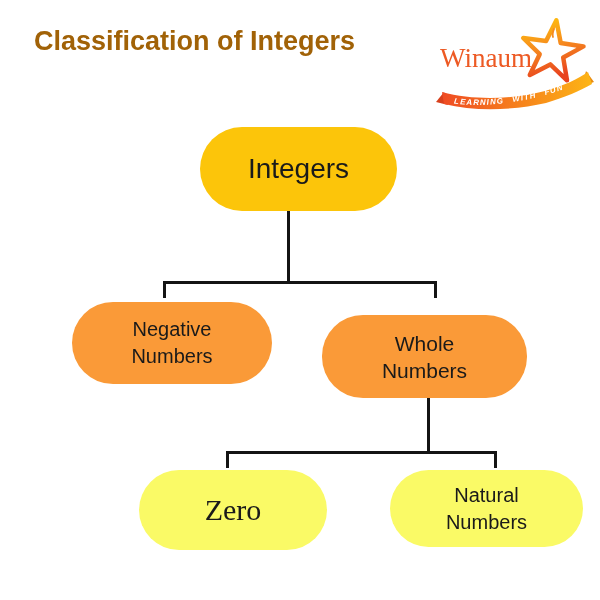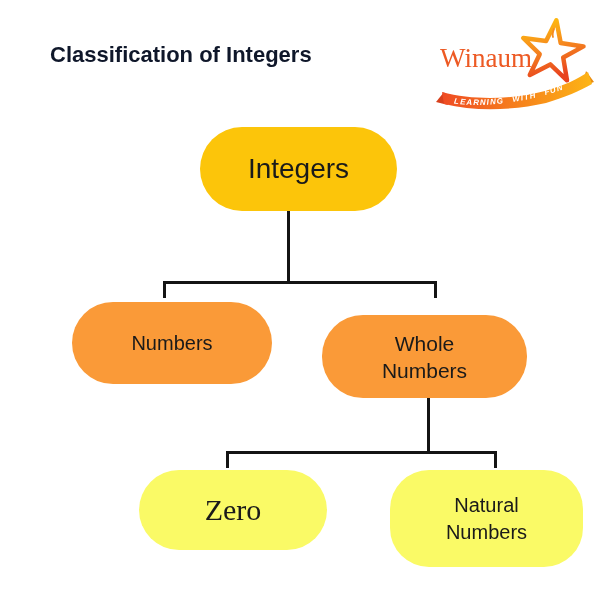--- a/index.html
+++ b/index.html
@@ -1,34 +1,34 @@
 <!DOCTYPE html>
 <html><head>
 <meta charset="utf-8">
 <style>
   html,body{margin:0;padding:0;background:#fff;}
   .canvas{
     position:relative;width:600px;height:600px;background:#fff;overflow:hidden;
     font-family:"Liberation Sans","DejaVu Sans",sans-serif;
   }
   .title{
-    position:absolute;left:34px;top:26px;margin:16px;
-    font-size:22px;font-weight:bold;letter-spacing:0px;color:#0f172a;
+    position:absolute;left:34px;top:26px;margin:0;
+    font-size:27px;font-weight:bold;letter-spacing:0px;color:#a16207;
   }
   .logo{position:absolute;left:430px;top:10px;width:170px;height:100px;}
   .node{
     position:absolute;display:flex;flex-direction:column;align-items:center;justify-content:center;
     color:#1a1a1a;text-align:center;
   }
   .node .line{display:block;text-align:center;}
   .node-integers{left:200px;top:127px;width:197px;height:84px;border-radius:42px;font-size:28px;}
   .node-negative{left:72px;top:302px;width:200px;height:82px;border-radius:41px;font-size:20px;line-height:27px;}
   .node-whole{left:322px;top:302px;width:205px;height:83px;border-radius:41px;font-size:21px;line-height:27px;margin-top:13px;}
   .node-zero{left:139px;top:470px;width:188px;height:80px;border-radius:40px;font-size:30px;}
-  .node-natural{left:390px;top:470px;width:193px;height:97px;border-radius:39px;font-size:20px;line-height:27px;}
+  .node-natural{left:390px;top:470px;width:193px;height:77px;border-radius:39px;font-size:20px;line-height:27px;}
   .edge{position:absolute;background:#141414;}
 </style>
 </head>
 <body>
 
 <div class="canvas">
 
   <h1 class="title">Classification of Integers</h1>
 
   <svg class="logo" viewBox="0 0 170 100" aria-hidden="true">
@@ -70,20 +70,21 @@
   <div class="edge" style="left: 427px; top: 385px; width: 3px; height: 69px; background: rgb(20, 20, 20);"></div>
   <div class="edge" style="left: 226px; top: 451px; width: 271px; height: 3px; background: rgb(20, 20, 20);"></div>
   <div class="edge" style="left: 226px; top: 451px; width: 3px; height: 17px; background: rgb(20, 20, 20);"></div>
   <div class="edge" style="left: 494px; top: 451px; width: 3px; height: 17px; background: rgb(20, 20, 20);"></div>
 
   <div class="node node-integers" style="background: rgb(252, 197, 10);">
     <span class="line">Integers</span>
   </div>
 
   <div class="node node-negative" style="background: rgb(250, 154, 56);">
+    <span class="line">Negative</span>
     <span class="line">Numbers</span>
   </div>
 
   <div class="node node-whole" style="background: rgb(250, 154, 56);">
     <span class="line">Whole</span>
     <span class="line">Numbers</span>
   </div>
 
   <div class="node node-zero" style="background: rgb(250, 250, 102); font-family: Liberation Serif, serif;">
     <span class="line">Zero</span>

